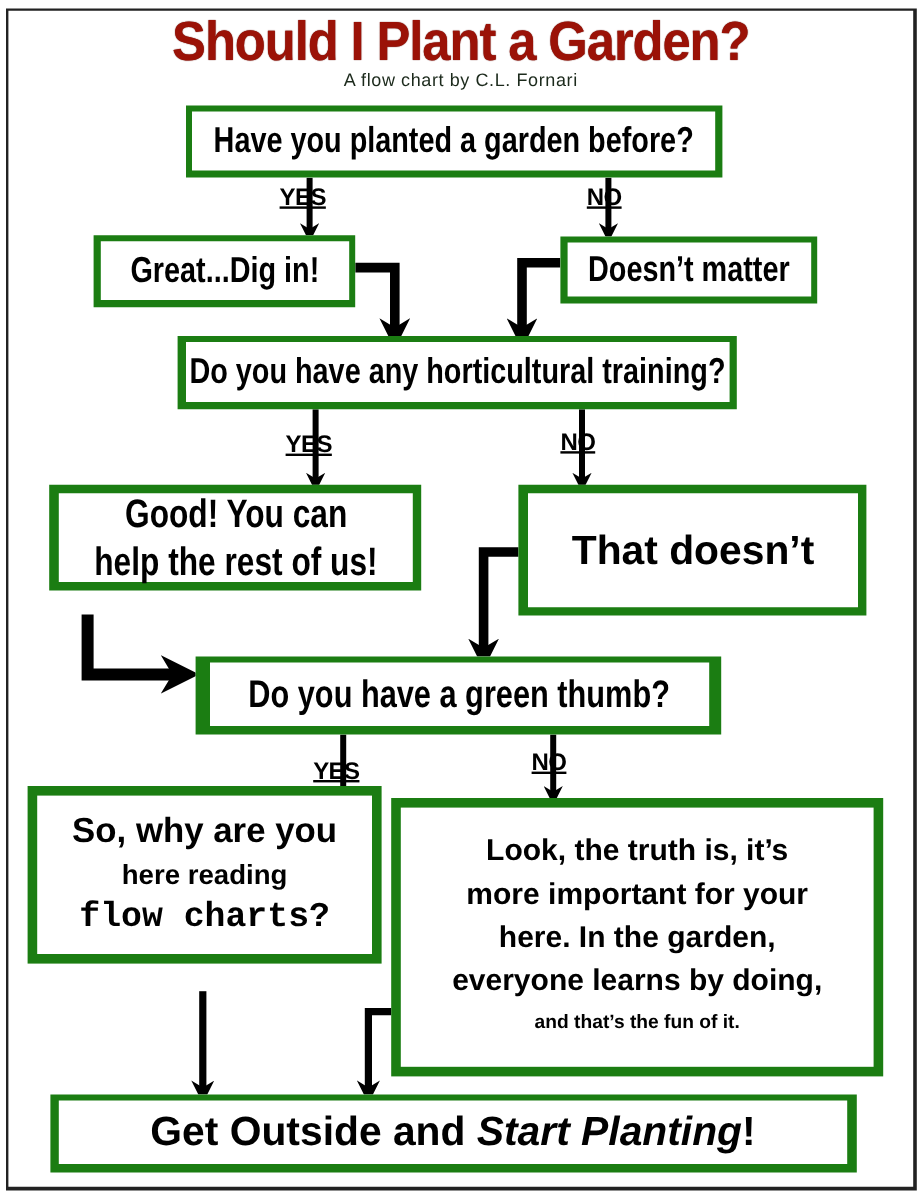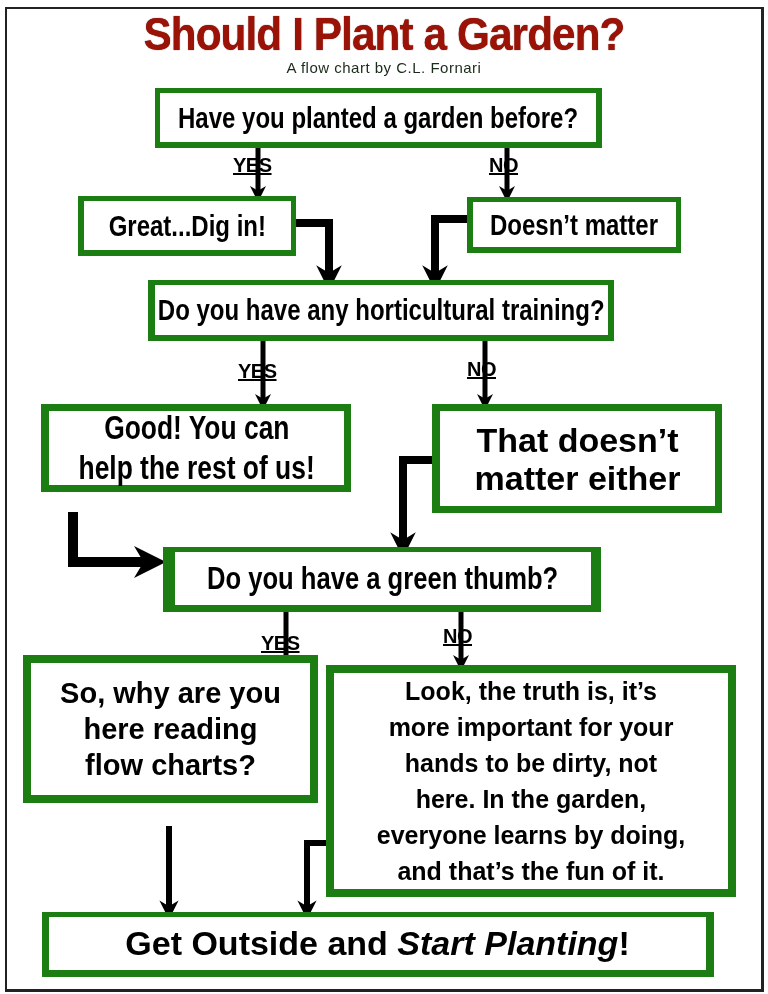--- a/index.html
+++ b/index.html
@@ -74,37 +74,35 @@
   <span class="cond" style="font-size:30px;">Do you have any horticultural training?</span>
 </div>
 
 <div class="box" style="left:41px;top:404px;width:310px;height:88px;border-width:7px 7px 7px 8px;flex-direction:column;line-height:40px;">
   <span class="cond" style="font-size:33px;">Good! You can</span>
   <span class="cond" style="font-size:33px;">help the rest of us!</span>
 </div>
 
 <div class="box" style="left:432px;top:404px;width:290px;height:109px;border-width:7px 7px 7px 8px;flex-direction:column;line-height:38px;align-items:center;">
   <span style="font-size:34px;font-weight:bold;white-space:nowrap;">That doesn’t</span>
-  <span style="font-size:34px;font-weight:bold;white-space:nowrap;">matter either</span>
 </div>
 
 <div class="box" style="left:163px;top:547px;width:438px;height:65px;border-width:5px 10px 7px 12px;">
   <span class="cond" style="font-size:32px;">Do you have a green thumb?</span>
 </div>
 
 <div class="box" style="left:23px;top:655px;width:295px;height:148px;border-width:8px 8px 8px 8px;flex-direction:column;line-height:36px;">
   <span style="font-size:29px;white-space:nowrap;">So, why are you</span>
-  <span style="font-size:29px;white-space:nowrap;">here reading</span>
-  <span style="font-size:29px;white-space:nowrap;">flow charts?</span>
+  <span style="font-size:23px;white-space:nowrap;">here reading</span>
+  <span style="font-size:29px;white-space:nowrap;font-family:Liberation Mono, monospace;">flow charts?</span>
 </div>
 
 <div class="box" style="left:326px;top:665px;width:410px;height:232px;border-width:8px 8px 8px 8px;flex-direction:column;line-height:36px;">
   <span style="font-size:25px;white-space:nowrap;">Look, the truth is, it’s</span>
   <span style="font-size:25px;white-space:nowrap;">more important for your</span>
-  <span style="font-size:25px;white-space:nowrap;">hands to be dirty, not</span>
   <span style="font-size:25px;white-space:nowrap;">here. In the garden,</span>
   <span style="font-size:25px;white-space:nowrap;">everyone learns by doing,</span>
-  <span style="font-size:25px;white-space:nowrap;">and that’s the fun of it.</span>
+  <span style="font-size:16px;white-space:nowrap;">and that’s the fun of it.</span>
 </div>
 
 <div class="box" style="left:42px;top:912px;width:672px;height:65px;border-width:5px 8px 7px 7px;">
   <span style="font-size:34px;white-space:nowrap;"><span>Get Outside and </span><i>Start Planting</i><span>!</span></span>
 </div>
 
 </body></html>

